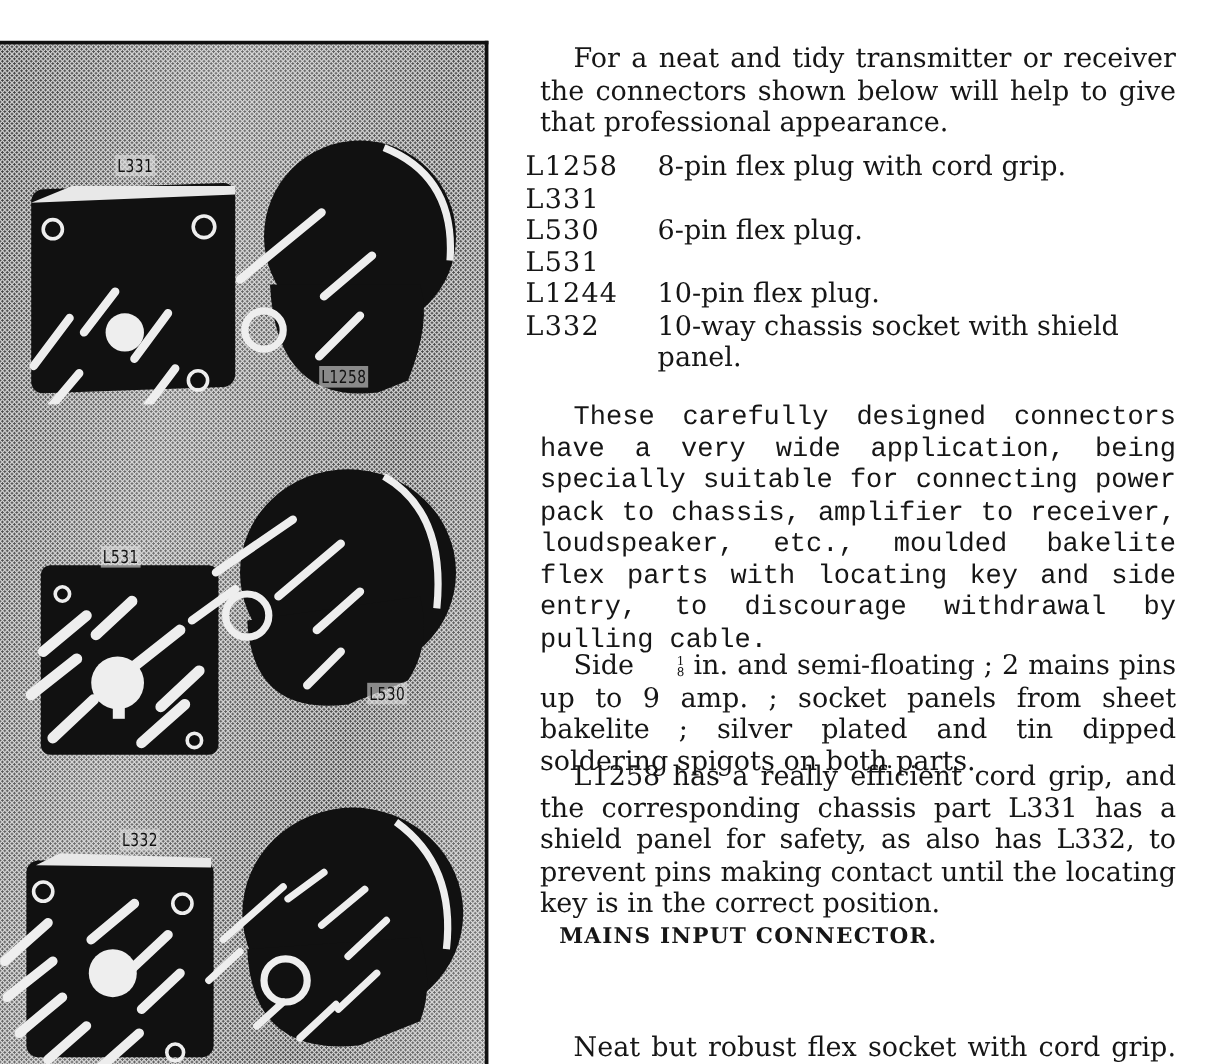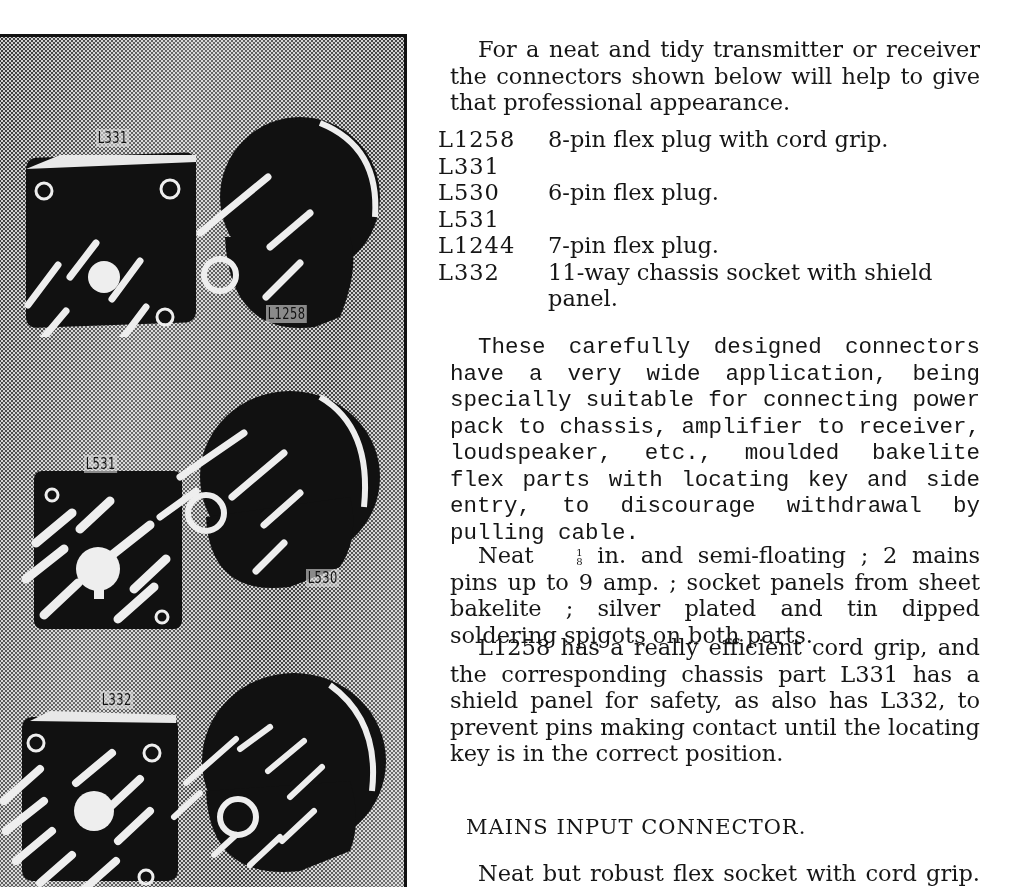--- a/index.html
+++ b/index.html
@@ -39,21 +39,21 @@
   .para { margin:12px; text-align:justify; text-align-last:left; }
   .indent { text-indent:28px; }
   .p1 { position:absolute; top:24px; left:0; width:530px; }
   .parts { position:absolute; top:126px; left:0; width:530px; }
   .row { display:flex; line-height:26.5px; }
   .code { width:110px; flex:none; letter-spacing:1px; }
   .desc { flex:1; }
   .p2 { position:absolute; top:322px; left:0; width:530px;font-family:Liberation Mono, monospace; }
   .p3 { position:absolute; top:530px; left:0; width:530px; }
   .p4 { position:absolute; top:622px; left:0; width:530px; }
-  .heading { position:absolute; top:814px; left:28px; font-size:21px; letter-spacing:1px; margin:0; font-weight:normal;}
+  .heading { position:absolute; top:768px; left:28px; font-size:18px; letter-spacing:1px; margin:0; font-weight:bold;}
   .p5 { position:absolute; top:848px; left:0; width:530px; }
   .frac { display:inline-block; font-size:10px; line-height:9px; vertical-align:middle; text-align:center; }
   .frac span { display:block; }
 </style>
 </head>
 <body>
 
 <div class="plate">
 
   <div class="pair" style="top:0; height:300px;">
@@ -171,30 +171,30 @@
     </div>
     <div class="row">
       <span class="code">L530</span>
       <span class="desc">6-pin flex plug.</span>
     </div>
     <div class="row">
       <span class="code">L531</span>
     </div>
     <div class="row">
       <span class="code">L1244</span>
-      <span class="desc">7-pin flex plug.</span>
+      <span class="desc">10-pin flex plug.</span>
     </div>
     <div class="row">
       <span class="code">L332</span>
-      <span class="desc">11-way chassis socket with shield panel.</span>
+      <span class="desc">10-way chassis socket with shield panel.</span>
     </div>
   </div>
 
   <p class="para indent p2">These carefully designed connectors have a very wide application, being specially suitable for connecting power pack to chassis, amplifier to receiver, loudspeaker, etc., moulded bakelite flex parts with locating key and side entry, to discourage withdrawal by pulling cable.</p>
 
-  <p class="para indent p3"><span>Neat</span> <span class="frac"><span>1</span><span>8</span></span> <span>in. and semi-floating ;  2 mains pins up to 9 amp. ;  socket panels from sheet bakelite ;  silver plated and tin dipped soldering spigots on both parts.</span></p>
+  <p class="para indent p3"><span>Side</span> <span class="frac"><span>1</span><span>8</span></span> <span>in. and semi-floating ;  2 mains pins up to 9 amp. ;  socket panels from sheet bakelite ;  silver plated and tin dipped soldering spigots on both parts.</span></p>
 
   <p class="para indent p4">L1258 has a really efficient cord grip, and the corresponding chassis part L331 has a shield panel for safety,  as also has L332, to prevent pins making contact until the locating key is in the correct position.</p>
 
   <h2 class="heading">MAINS INPUT CONNECTOR.</h2>
 
   <p class="para indent p5">Neat but robust flex socket with cord grip. Side loading. Conforms with B.S.S.</p>
 </div>
 
 </body></html>

